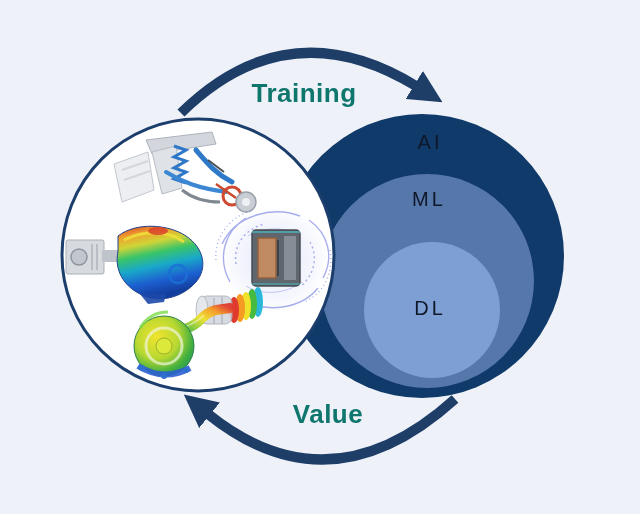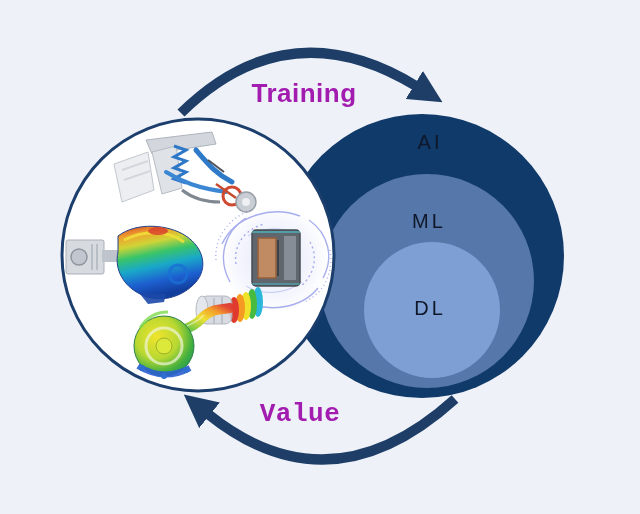--- a/index.html
+++ b/index.html
@@ -19,41 +19,41 @@
   .art {
     position: absolute;
     left: 0; top: 0;
     width: 640px;
     height: 514px;
     display: block;
   }
   .cycle-label {
     position: absolute;
     transform: translateX(-50%);
-    color: #a21caf;
+    color: #0f766e;
     font-weight: 700;
     font-size: 26px;
     letter-spacing: 0.5px;
     white-space: nowrap;
     user-select: none;
   }
   .cycle-label.training { left: 304px; top: 78px; }
-  .cycle-label.value    { left: 300px; top: 399px; font-family: Liberation Mono, monospace; }
+  .cycle-label.value    { left: 328px; top: 399px; }
   .venn-label {
     position: absolute;
     transform: translateX(-50%);
     color: #0f172a;
     font-weight: 500;
     font-size: 20px;
     letter-spacing: 3px;
     white-space: nowrap;
     user-select: none;
   }
   .venn-label.ai { left: 430px; top: 131px; }
-  .venn-label.ml { left: 429px; top: 210px; }
+  .venn-label.ml { left: 429px; top: 188px; }
   .venn-label.dl { left: 430px; top: 297px; text-align: center; }
 </style>
 </head>
 <body>
 
 <div class="stage">
 
   <svg class="art" viewBox="0 0 640 514" aria-hidden="true">
     <defs>
       <marker id="ah" viewBox="0 0 10 10" refX="0.6" refY="5" markerWidth="3.3" markerHeight="3.3" markerUnits="strokeWidth" orient="auto">

